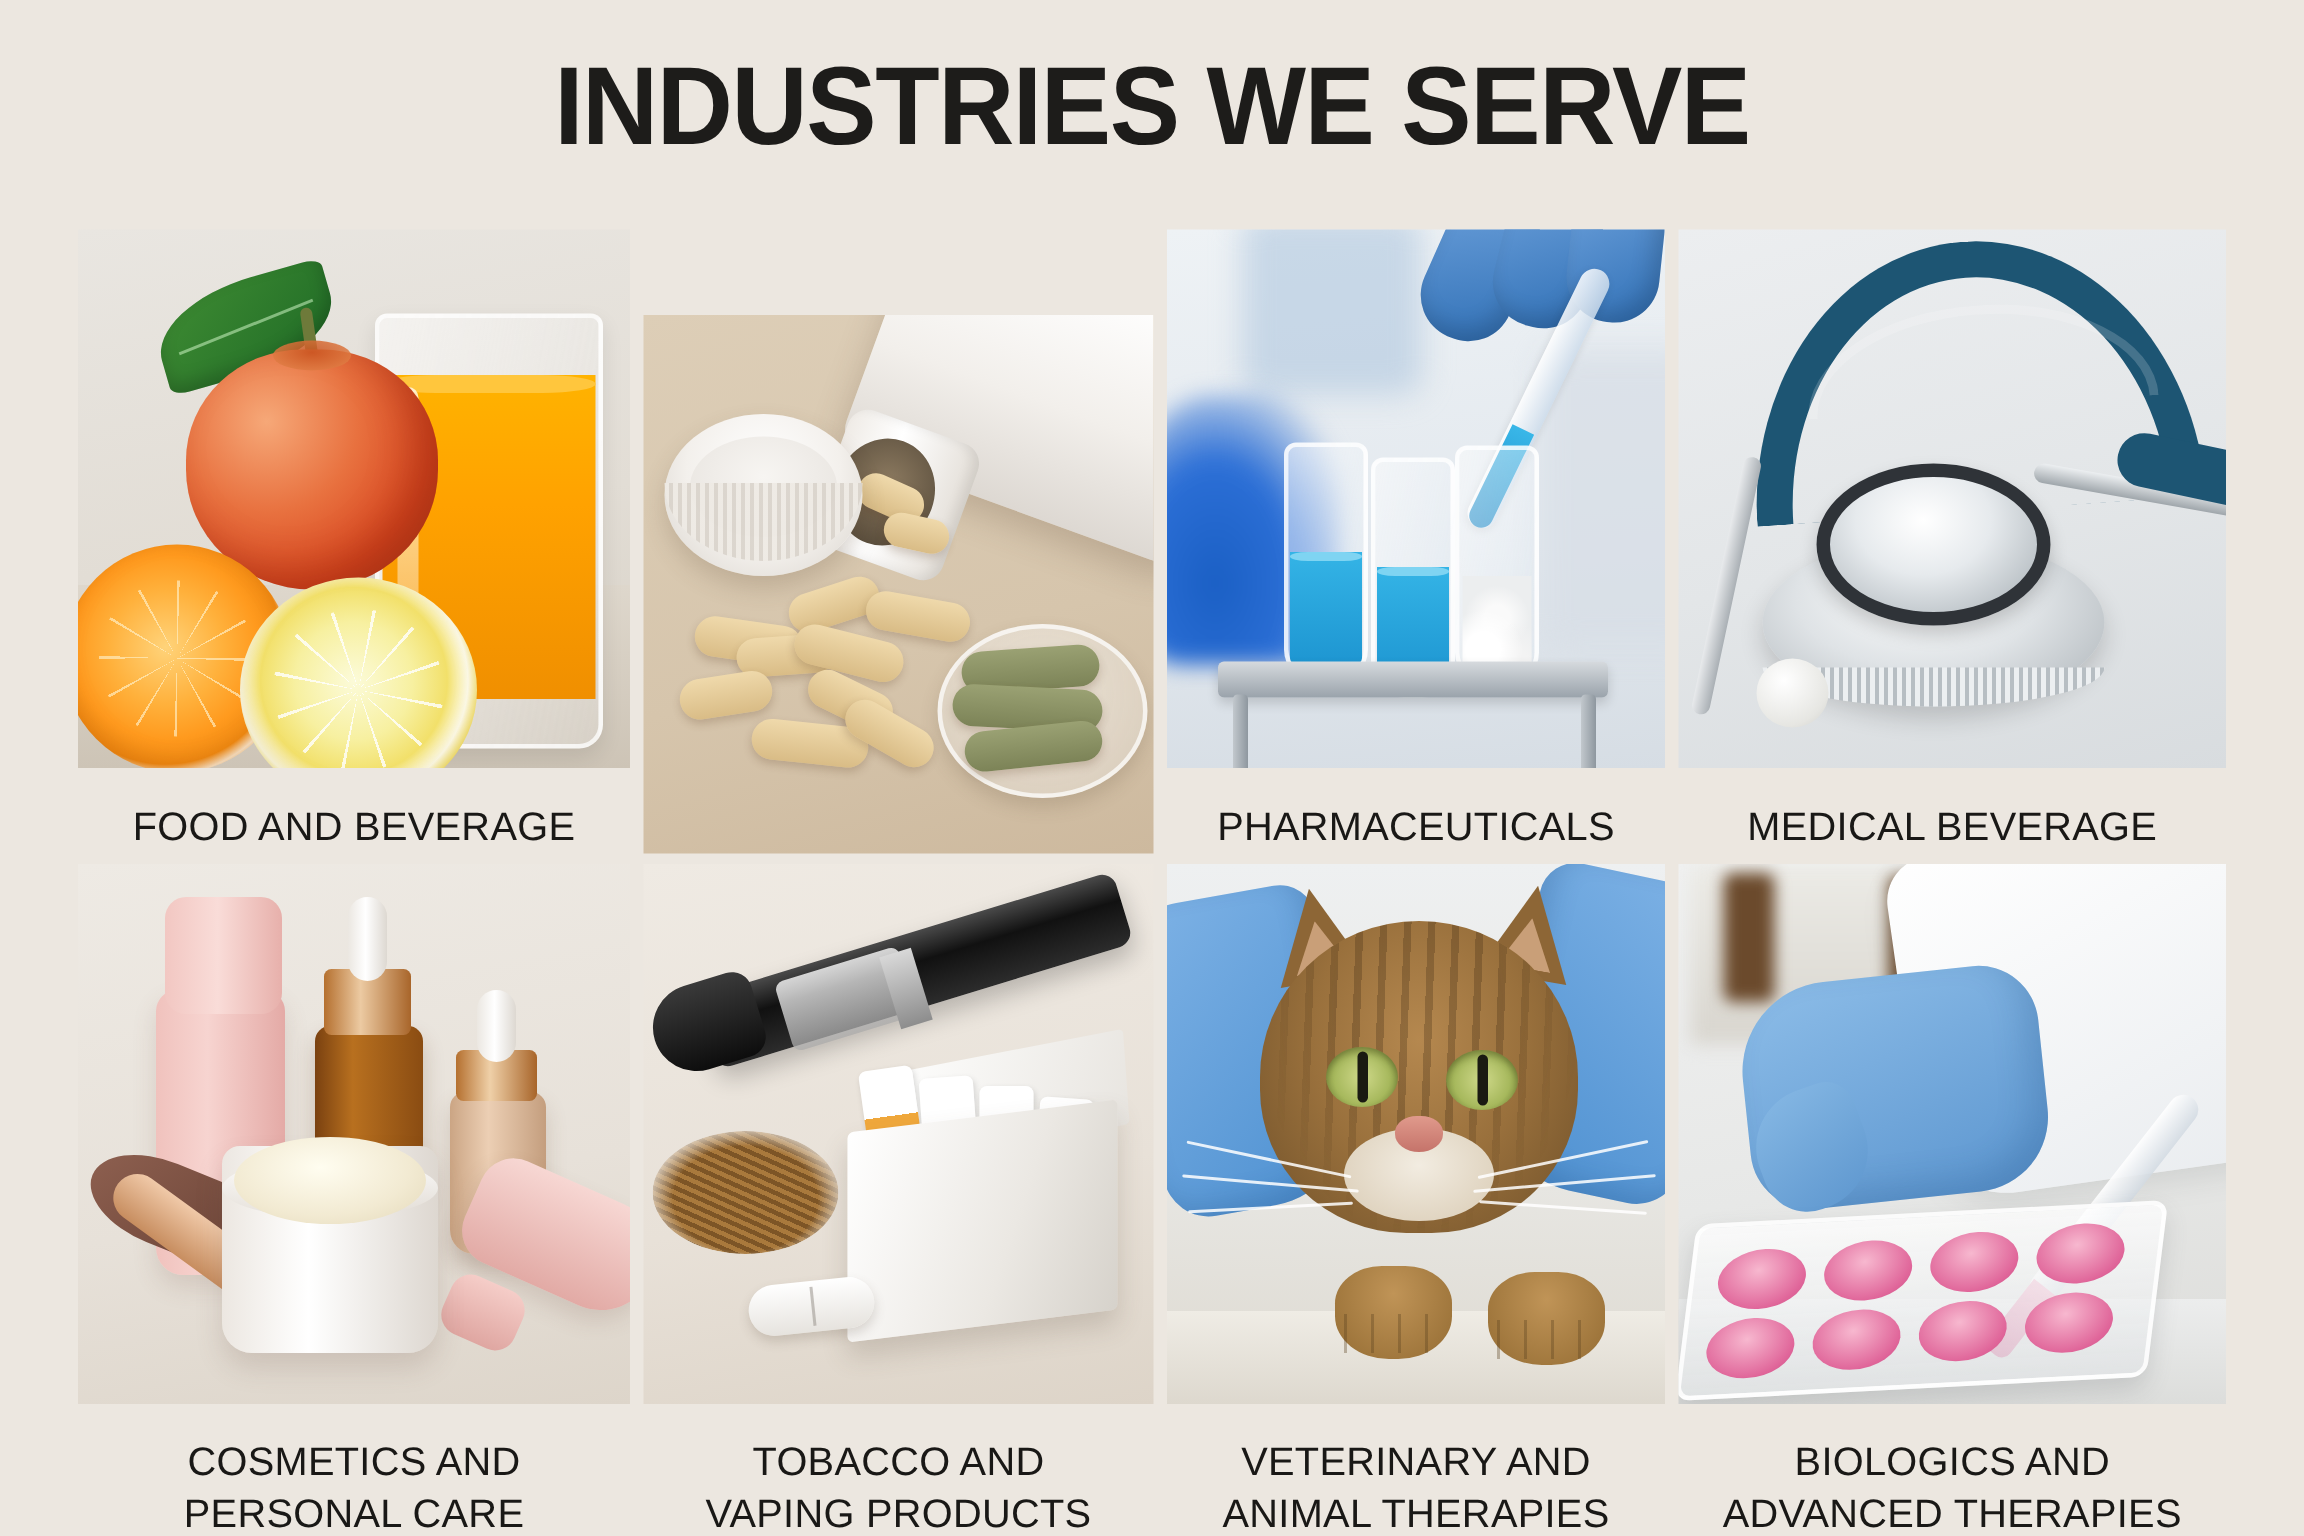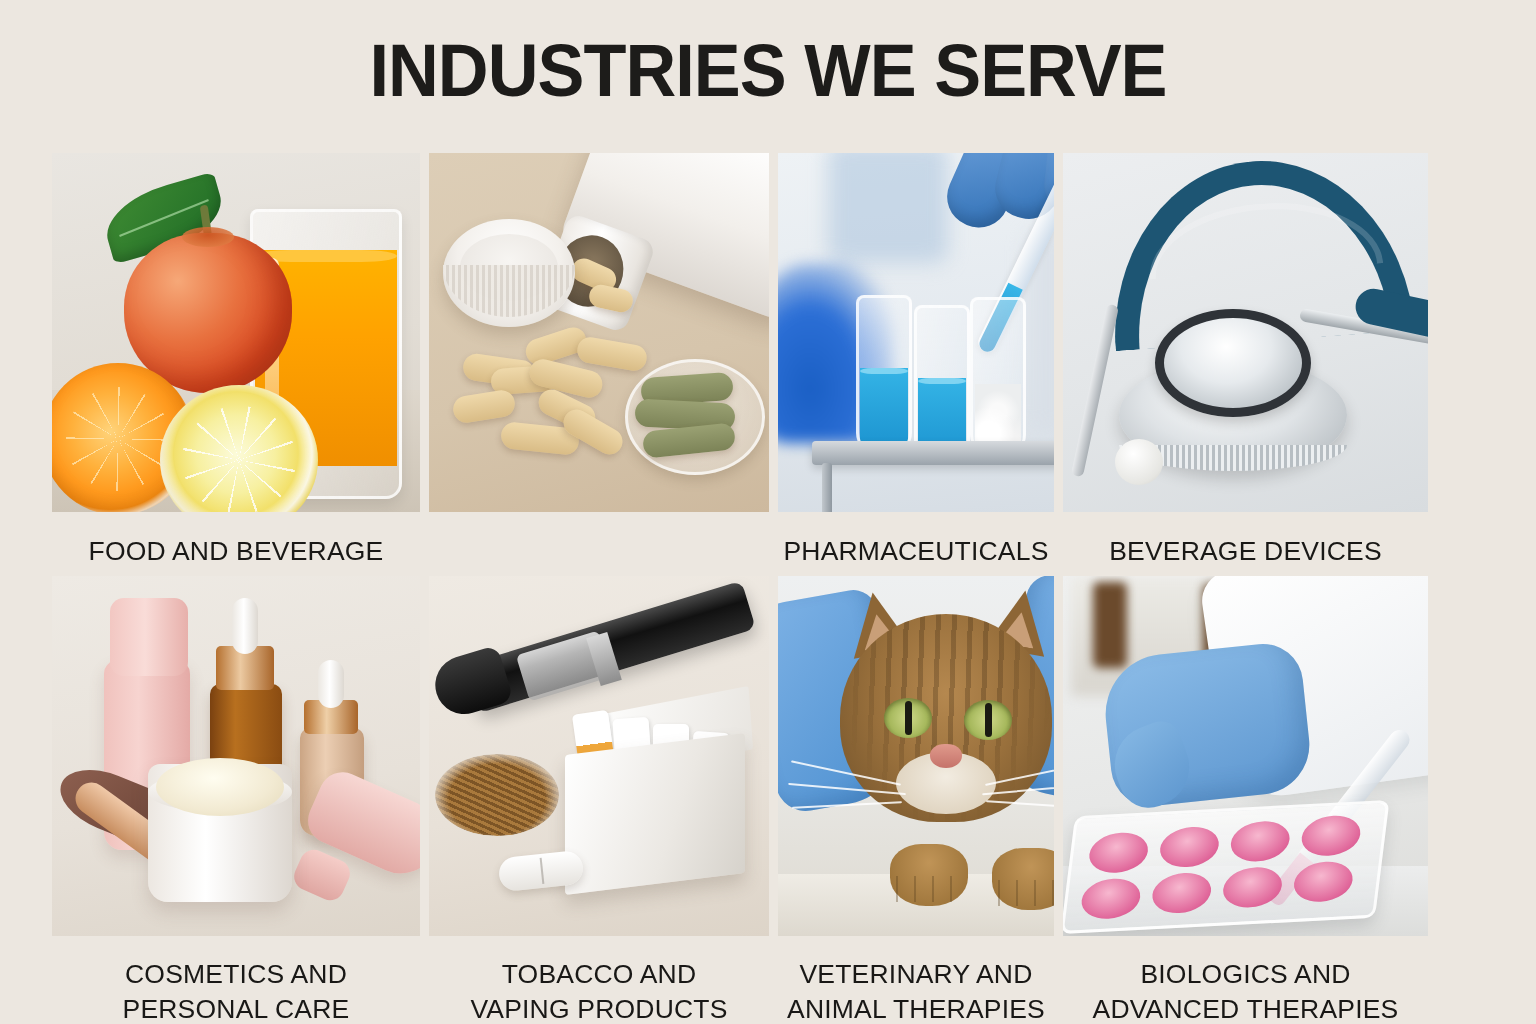--- a/index.html
+++ b/index.html
@@ -14,25 +14,25 @@
   .page-title {
     position: absolute; top: 34px; left: 0; width: 1536px;
     text-align: center;
     font-size: 74px; font-weight: 700; letter-spacing: -1px;
     color: #1d1c1a; line-height: 1;
     font-family: "Liberation Sans", sans-serif;
     transform: scaleX(0.95); transform-origin: center top;
   }
 
   .grid { position: absolute; left: 52px; top: 153px; width: 1432px; }
-  .row { display: flex; gap: 9px; }
+  .row { display: flex; gap: 9px; align-items: flex-end; }
   .cell { width: 353px; }
   .cell.c1 { width: 368px; }
   .cell.c2 { width: 340px; }
-  .cell.c3 { width: 276px; }
+  .cell.c3 { width: 332px; }
   .cell.c4 { width: 365px; }
 
   .tile {
     position: relative; width: 100%; height: 359px;
     overflow: hidden; background: #d9d6d2;
   }
   .row2 .tile { height: 360px; }
 
   .caption {
     text-align: center;
@@ -384,21 +384,21 @@
           <div class="art">
             <div class="o tube-arc"></div>
             <div class="o stem-l"></div>
             <div class="o stem-r"></div>
             <div class="o tube-r"></div>
             <div class="o chest-base"></div>
             <div class="o diaphragm"></div>
             <div class="o earpiece"></div>
           </div>
         </div>
-        <div class="caption">BEVERAGE DEVICES</div>
+        <div class="caption">MEDICAL BEVERAGE</div>
       </div>
     </div>
 
     <div class="row row2" style="margin-top:7px;">
 
       <div class="cell c1">
         <div class="tile t-cos">
           <div class="art">
             <div class="o pump-body"></div>
             <div class="o pump-head"></div>

